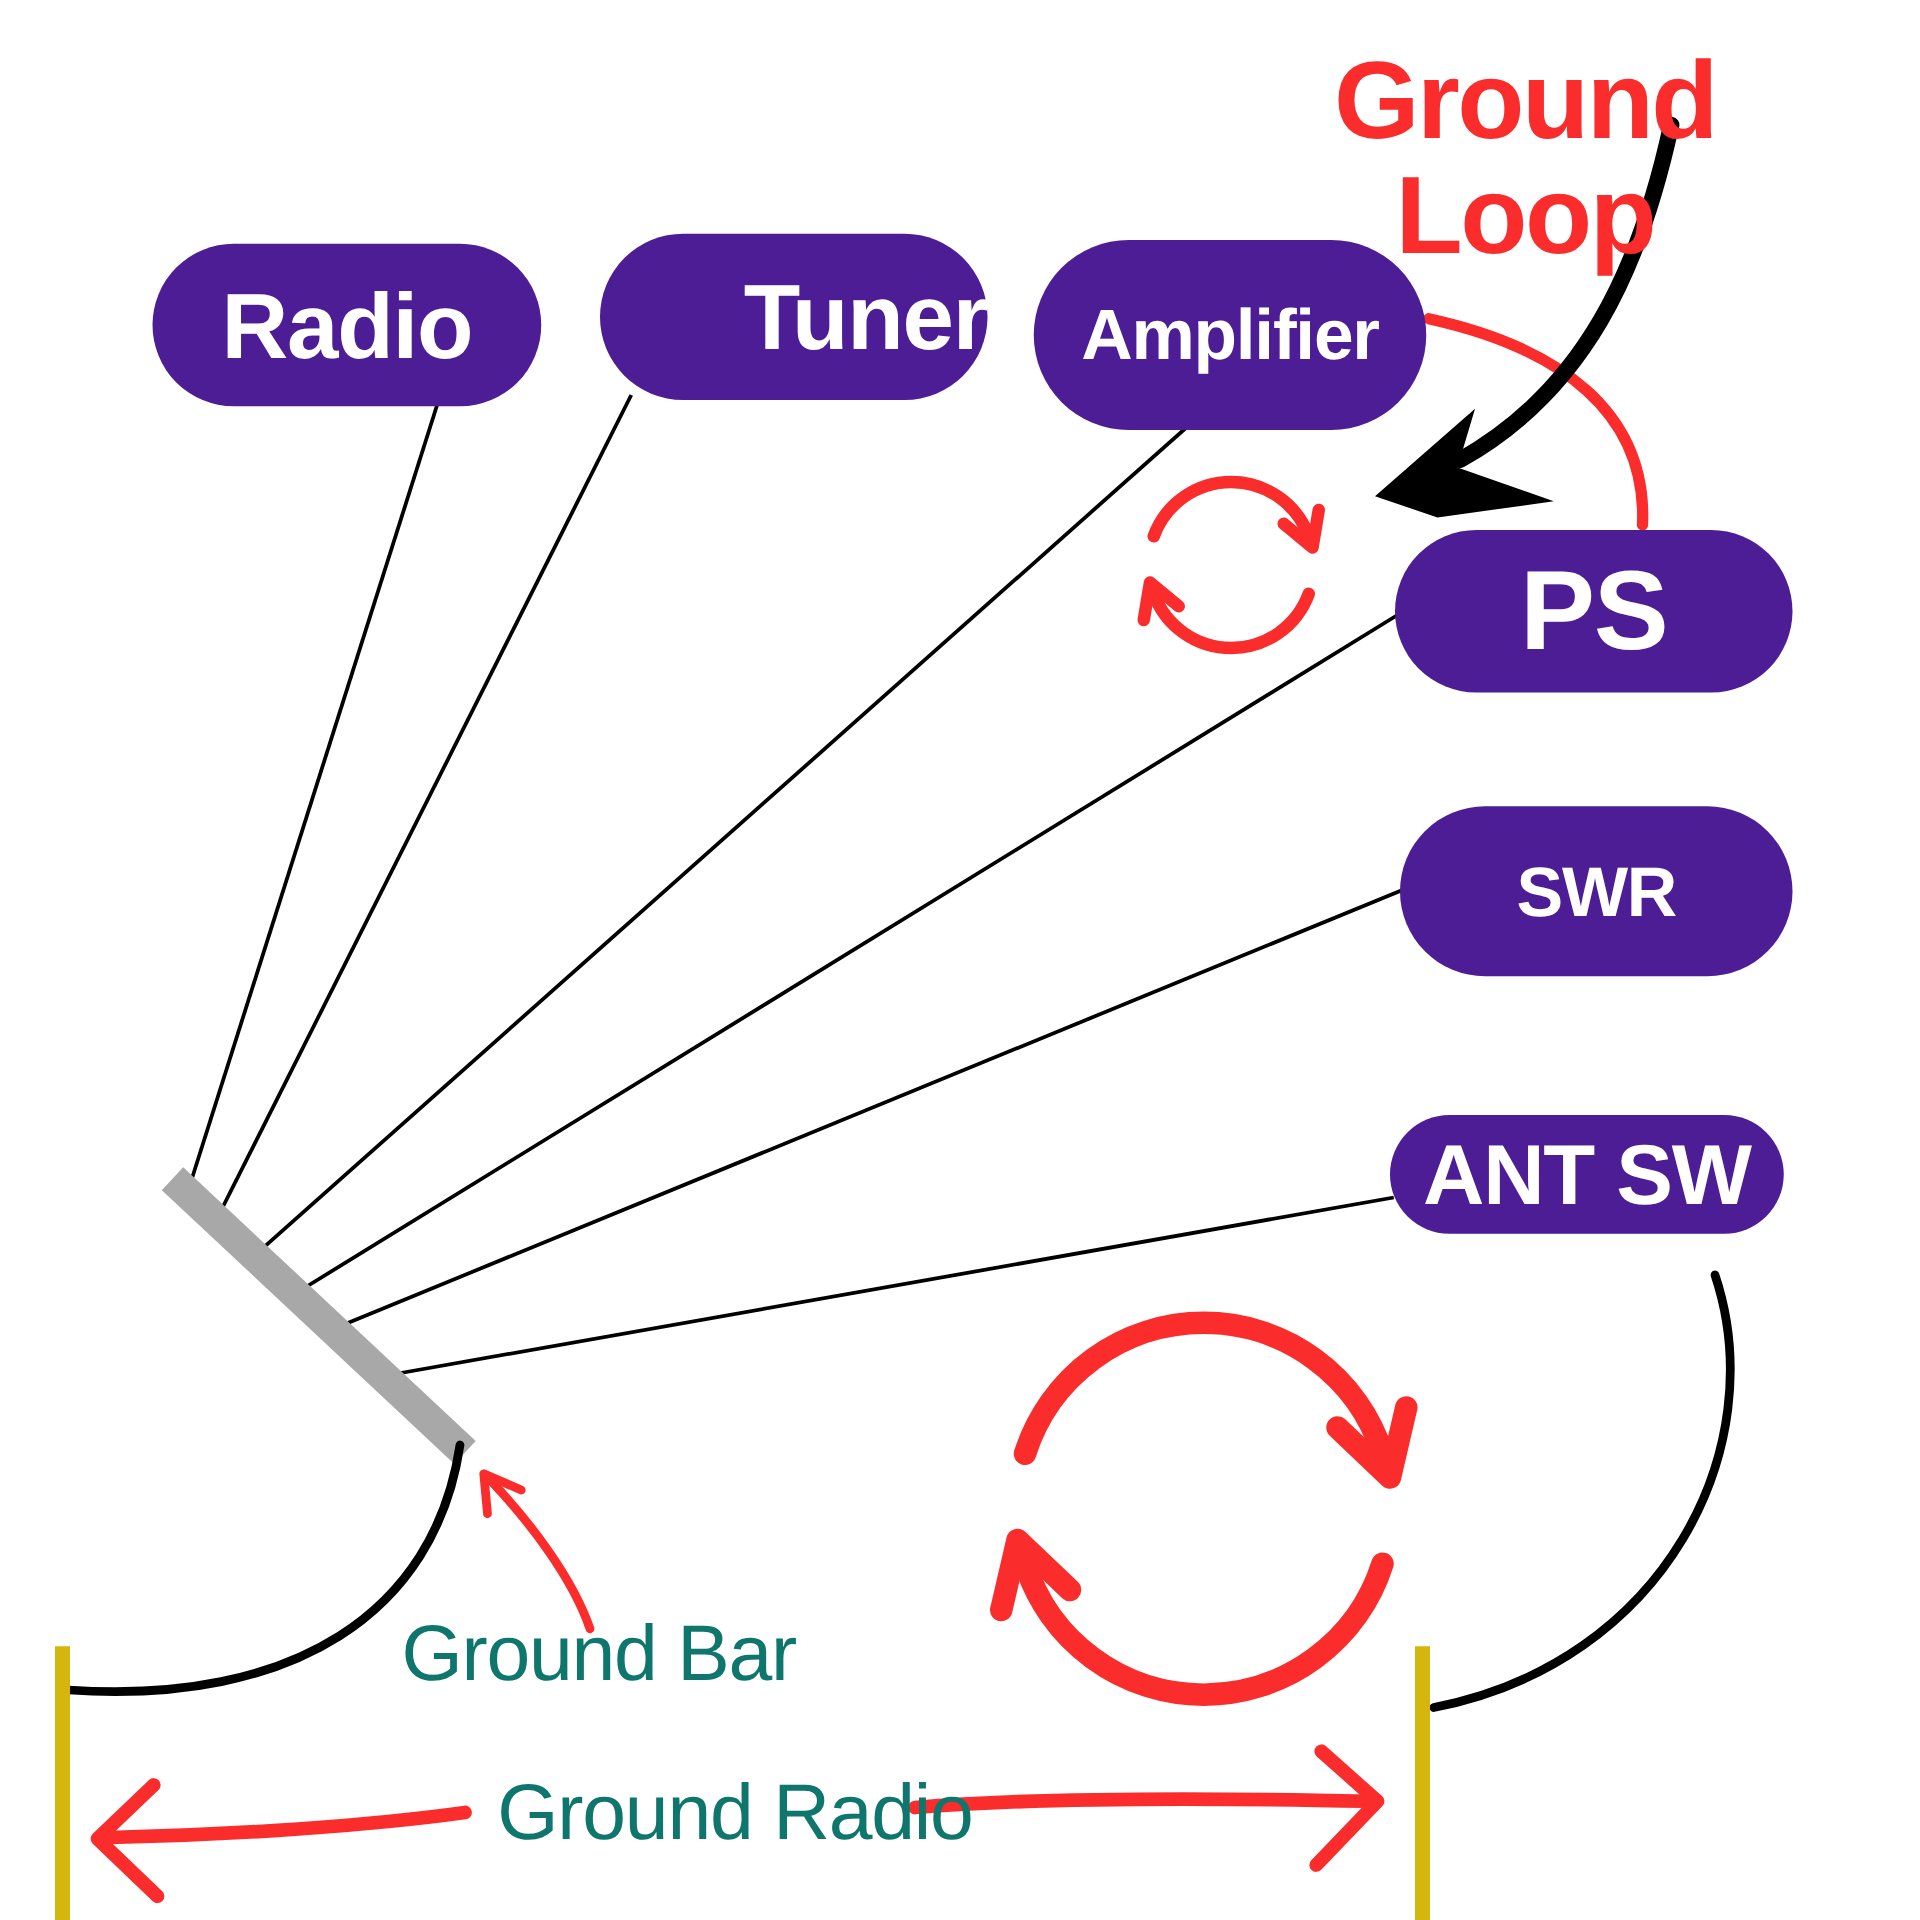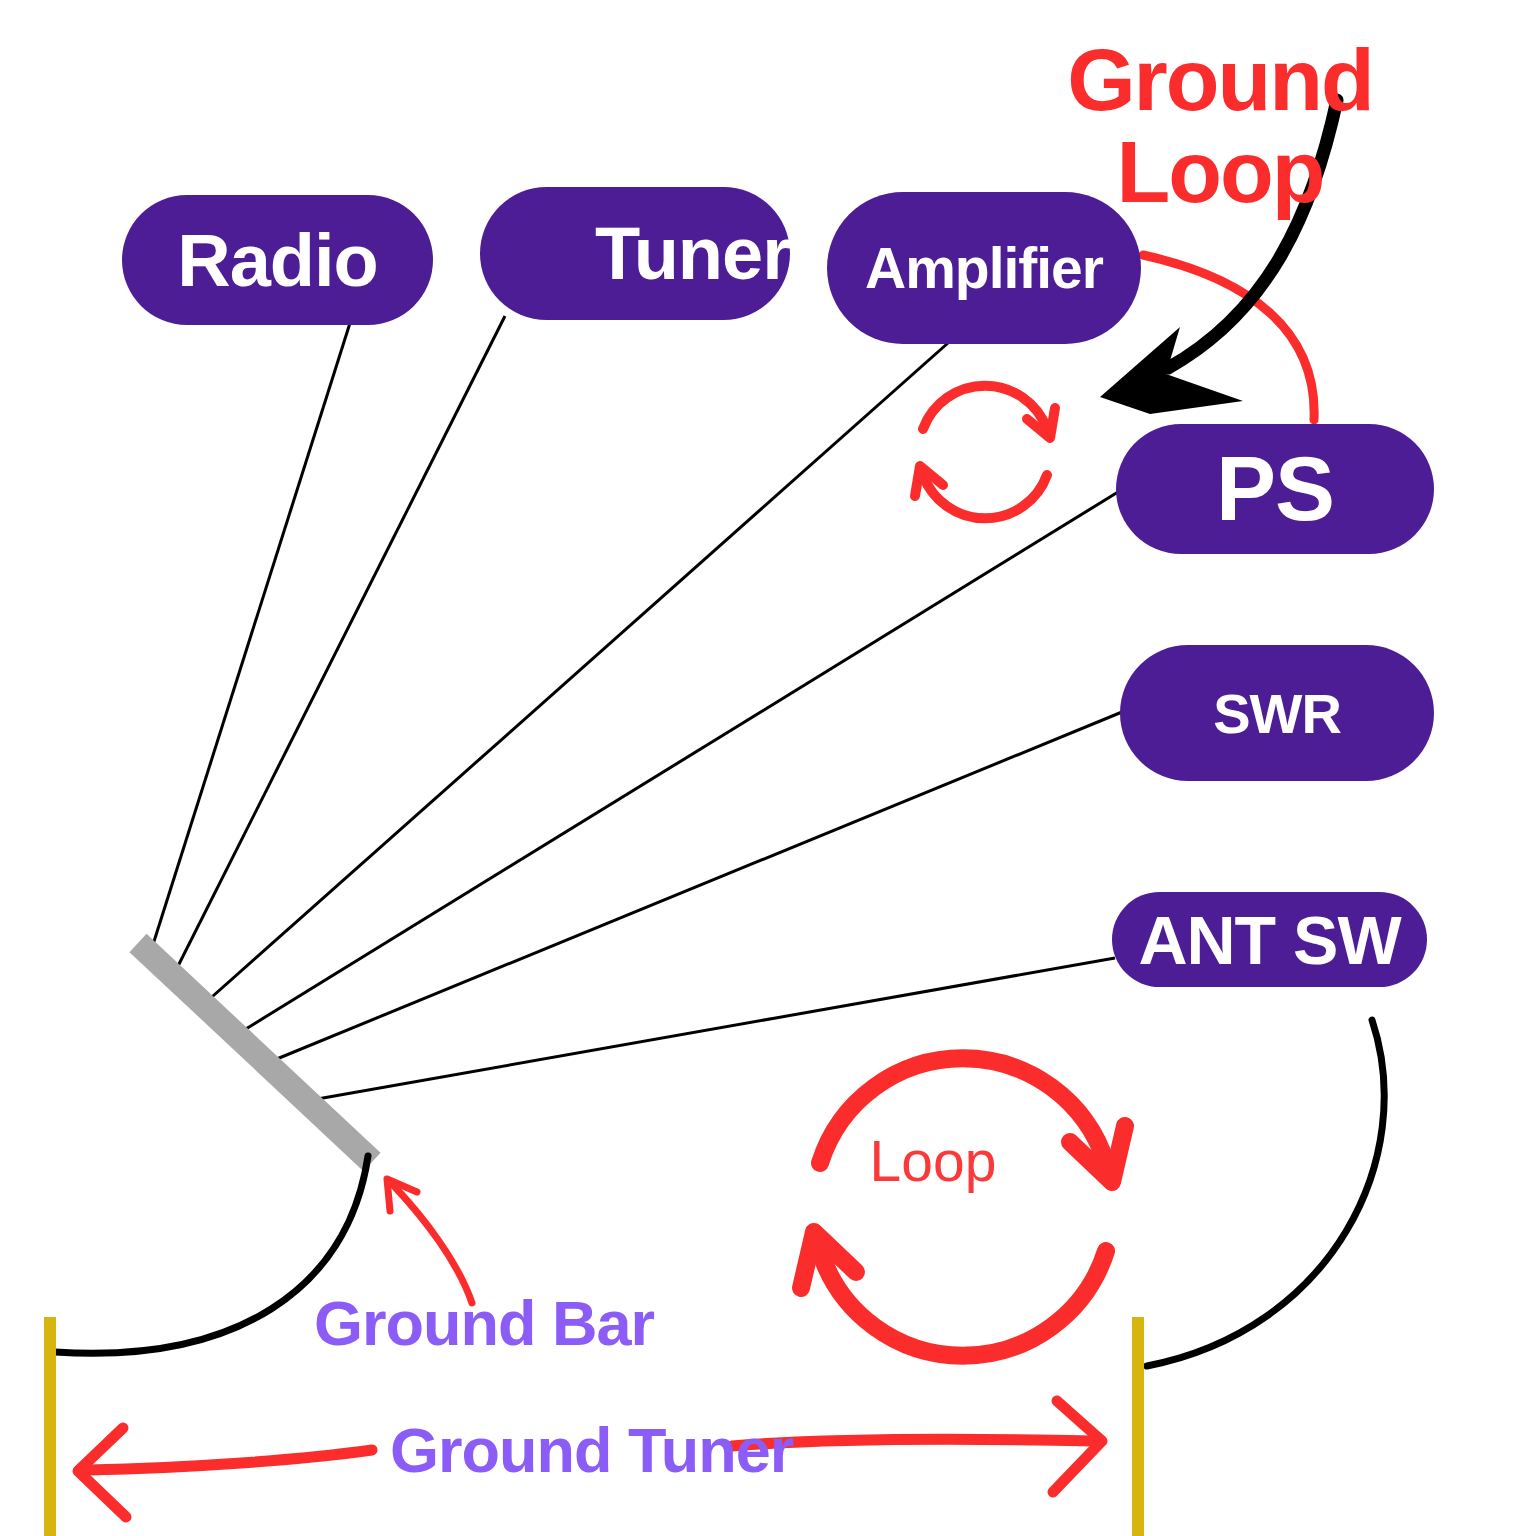--- a/index.html
+++ b/index.html
@@ -10,21 +10,21 @@
         display:flex;align-items:center;justify-content:center;
         font-weight:700;letter-spacing:-1px;}
   .pill-radio{left:122px;top:195px;width:311px;height:130px;font-size:74px;}
   .pill-tuner{left:480px;top:187px;width:310px;height:133px;font-size:74px;justify-content:flex-end;}
   .pill-amplifier{left:827px;top:192px;width:314px;height:152px;font-size:57px;}
   .pill-ps{left:1116px;top:424px;width:318px;height:130px;font-size:90px;}
   .pill-swr{left:1120px;top:645px;width:314px;height:136px;font-size:56px;}
   .pill-antsw{left:1112px;top:892px;width:315px;height:95px;font-size:68px;}
   .title{position:absolute;left:958px;top:8px;width:524px;text-align:center;
          color:#fb2c2c;font-weight:800;font-size:88px;letter-spacing:-2px;line-height:1.05;margin-top:26px;}
-  .caption{position:absolute;color:#8b5cf6;font-weight:700;font-size:63px;
+  .caption{position:absolute;color:#0f766e;font-weight:400;font-size:63px;
            letter-spacing:-1px;line-height:1;white-space:nowrap;}
   .cap-bar{left:314px;top:1292px;width:330px;text-align:center;}
   .cap-rods{left:390px;top:1419px;width:396px;text-align:center;}
   .loop-caption{position:absolute;left:803px;top:1130px;width:260px;text-align:center;
                 color:#fa3a3a;font-weight:400;font-size:57px;line-height:1.12;}
 </style>
 </head>
 <body>
 
 <svg id="canvas" viewBox="0 0 1536 1536" xmlns="http://www.w3.org/2000/svg">
@@ -97,17 +97,16 @@
   <span>PS</span>
 </div>
 <div class="pill pill-swr">
   <span>SWR</span>
 </div>
 <div class="pill pill-antsw">
   <span>ANT SW</span>
 </div>
 
 <div class="loop-caption">
-  <div>Loop</div>
 </div>
 
 <div class="caption cap-bar">Ground Bar</div>
-<div class="caption cap-rods">Ground Tuner</div>
+<div class="caption cap-rods">Ground Radio</div>
 
 </body></html>

